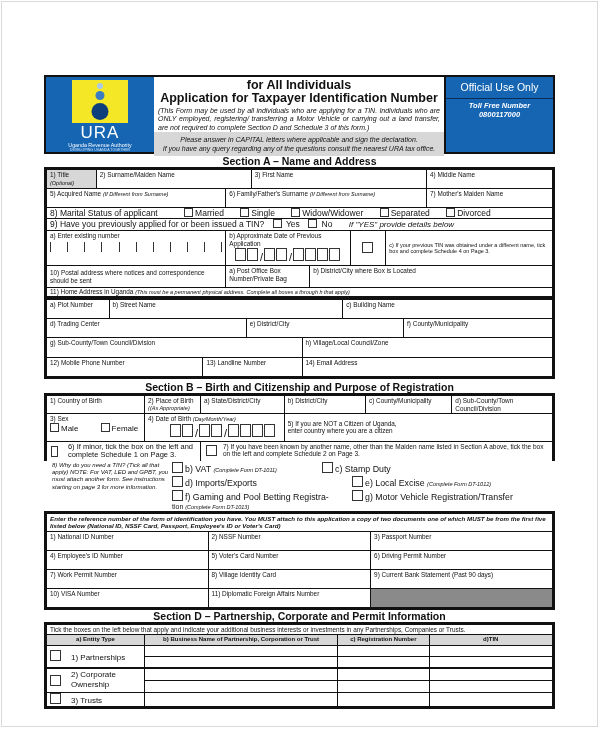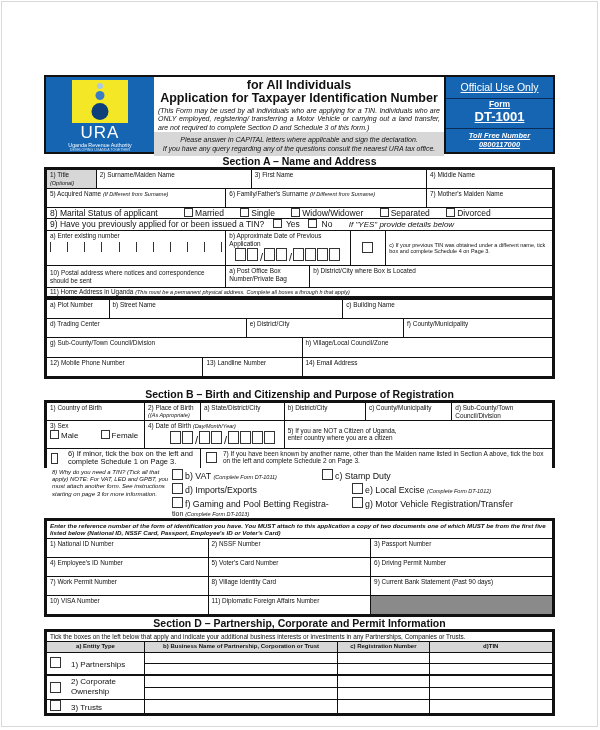--- a/index.html
+++ b/index.html
@@ -17,21 +17,21 @@
   .dot2 { width: 9px; height: 9px; background: #3b7dc4; top: 11px; }
   .dot3 { width: 17px; height: 17px; background: #0e3f7a; top: 23px; }
   .logo-text { color: #fff; font-size: 17px; letter-spacing: 1px; margin-top: 1px; line-height: 18px; font-weight: 400; }
   .logo-sub { color: #fff; font-size: 5.3px; line-height: 6px; white-space: nowrap; }
   .logo-sub2 { color: #cde3f7; font-size: 3.6px; line-height: 4px; white-space: nowrap; }
   .hdr-mid { flex: 1; display: flex; flex-direction: column; background: #fff; }
   .hdr-title { font-weight: bold; font-size: 12.5px; text-align: center; line-height: 13px; padding-top: 2px; }
   .hdr-note { font-size: 7px; font-style: italic; line-height: 8.4px; padding: 2px 4px 0 4px; text-align: justify; }
   .hdr-instr { background: #d7d7d7; font-size: 7px; font-style: italic; text-align: center; line-height: 9px; padding: 3px 2px; margin-top: auto; }
   .hdr-right { width: 109px; background: #1565b3; color: #fff; display: flex; flex-direction: column; border-left: 2px solid #111; }
-  .hr-row { text-align: center; border-bottom: 1.5px solid #0b2c57; text-decoration: underline; }
+  .hr-row { text-align: center; border-bottom: 1.5px solid #0b2c57; }
   .hr-official { font-size: 10.5px; height: 22px; line-height: 21px; }
   .hr-form { height: 30px; padding-top: 1px; }
   .hr-form-label { font-size: 8.5px; font-weight: bold; line-height: 9px; }
   .hr-form-num { font-size: 13px; font-weight: bold; line-height: 16px; }
   .hr-toll { border-bottom: none; padding-top: 2px; font-style: italic; font-weight: bold; font-size: 7.5px; line-height: 9px; }
 
   .sec-title { text-align: center; font-weight: bold; font-size: 10.5px; line-height: 11px; height: 11px; margin-top: 0; }
 
   table.form { width: 100%; border-collapse: collapse; border: 3px solid #111; table-layout: fixed; }
   table.form td { border: 1px solid #111; vertical-align: top; font-size: 6.4px; padding: 1px 3px; line-height: 7.5px; }
@@ -84,24 +84,20 @@
         <div>Application for Taxpayer Identification Number</div>
       </div>
       <div class="hdr-note">(This Form may be used by all individuals who are applying for a TIN.  Individuals who are ONLY employed, registering/ transferring a Motor Vehicle or carrying out a land transfer, are not required to complete Section D and Schedule 3 of this form.)</div>
       <div class="hdr-instr">
         <div>Please answer in CAPITAL letters where applicable and sign the declaration.</div>
         <div>If you have any query regarding any of the questions consult the nearest URA tax office.</div>
       </div>
     </div>
     <div class="hdr-right">
       <div class="hr-row hr-official">Official Use Only</div>
-      <div class="hr-row hr-form">
-        <div class="hr-form-label">Form</div>
-        <div class="hr-form-num">DT-1001</div>
-      </div>
       <div class="hr-row hr-toll">
         <div>Toll Free Number</div>
         <div>0800117000</div>
       </div>
     </div>
   </div>
 
   <div class="sec-title" style="margin-top:2px">Section A – Name and Address</div>
   <table class="form">
     <colgroup>
@@ -219,21 +215,21 @@
       <td colspan="3">h) Village/Local Council/Zone</td>
     </tr>
     <tr style="height:20px">
       <td colspan="3">12) Mobile Phone Number</td>
       <td colspan="2">13) Landline Number</td>
       <td colspan="3">14) Email Address</td>
     </tr>
   </tbody>
     </table>
 
-  <div class="sec-title" style="margin-top:10px">Section B – Birth and Citizenship and Purpose of Registration</div>
+  <div class="sec-title" style="margin-top:3px">Section B – Birth and Citizenship and Purpose of Registration</div>
   <table class="form" style="border-bottom:none">
     <colgroup>
       <col style="width:9%">
         <col style="width:10.5%">
         <col style="width:5%">
         <col style="width:6%">
         <col style="width:16.5%">
         <col style="width:16%">
         <col style="width:17%">
         <col style="width:20%">

